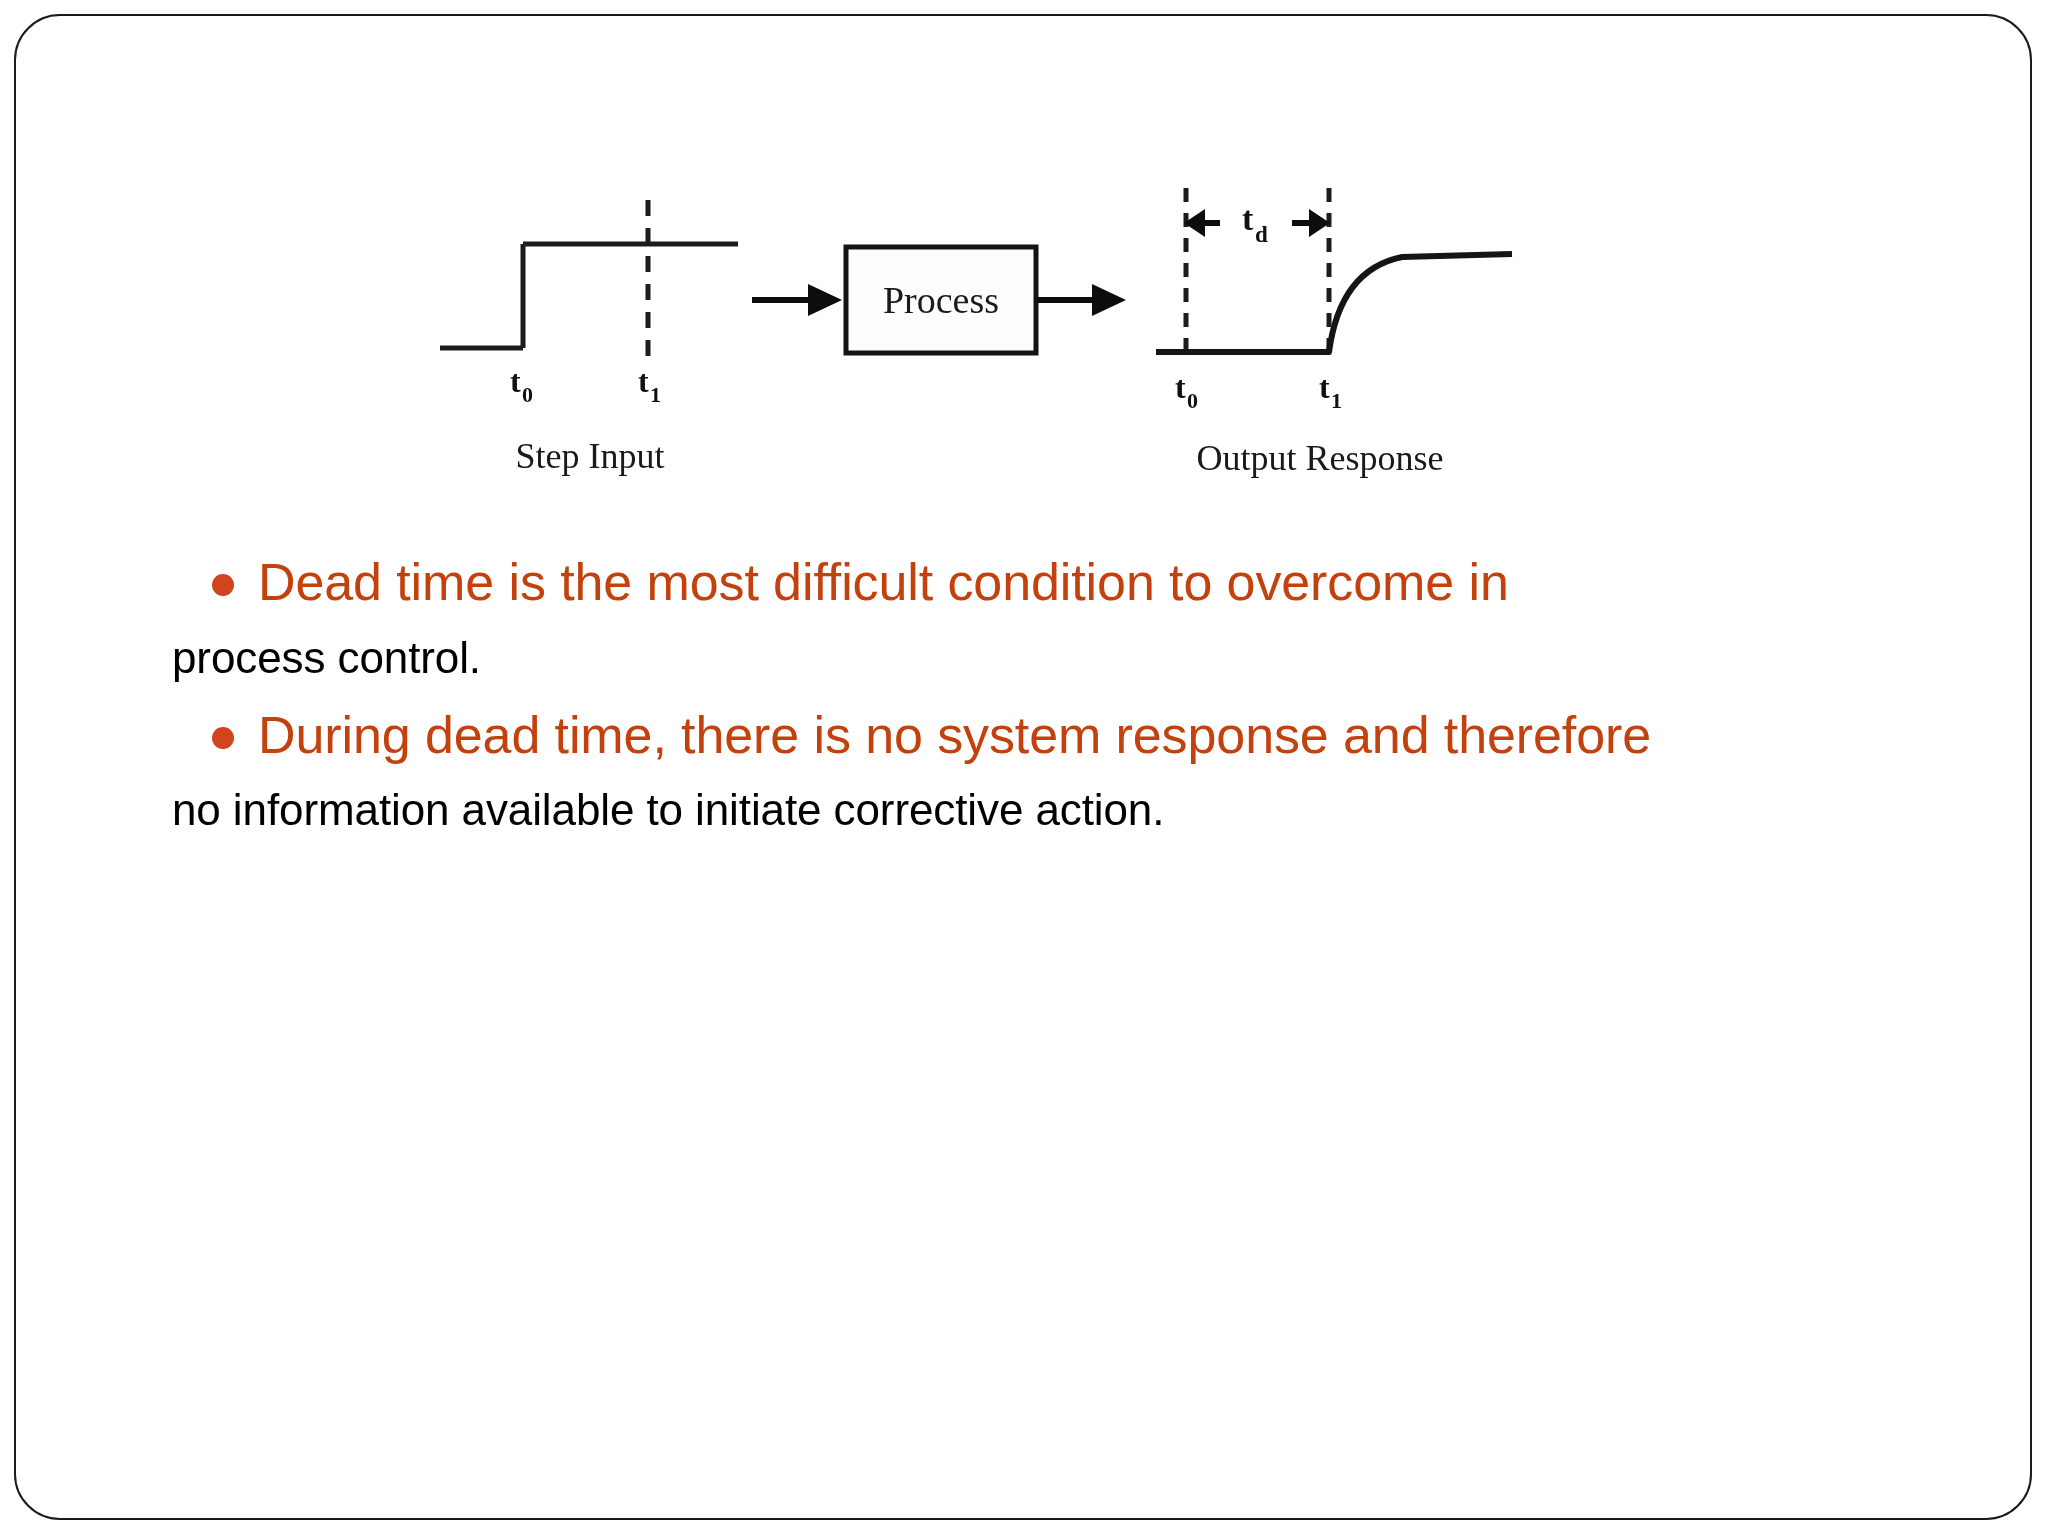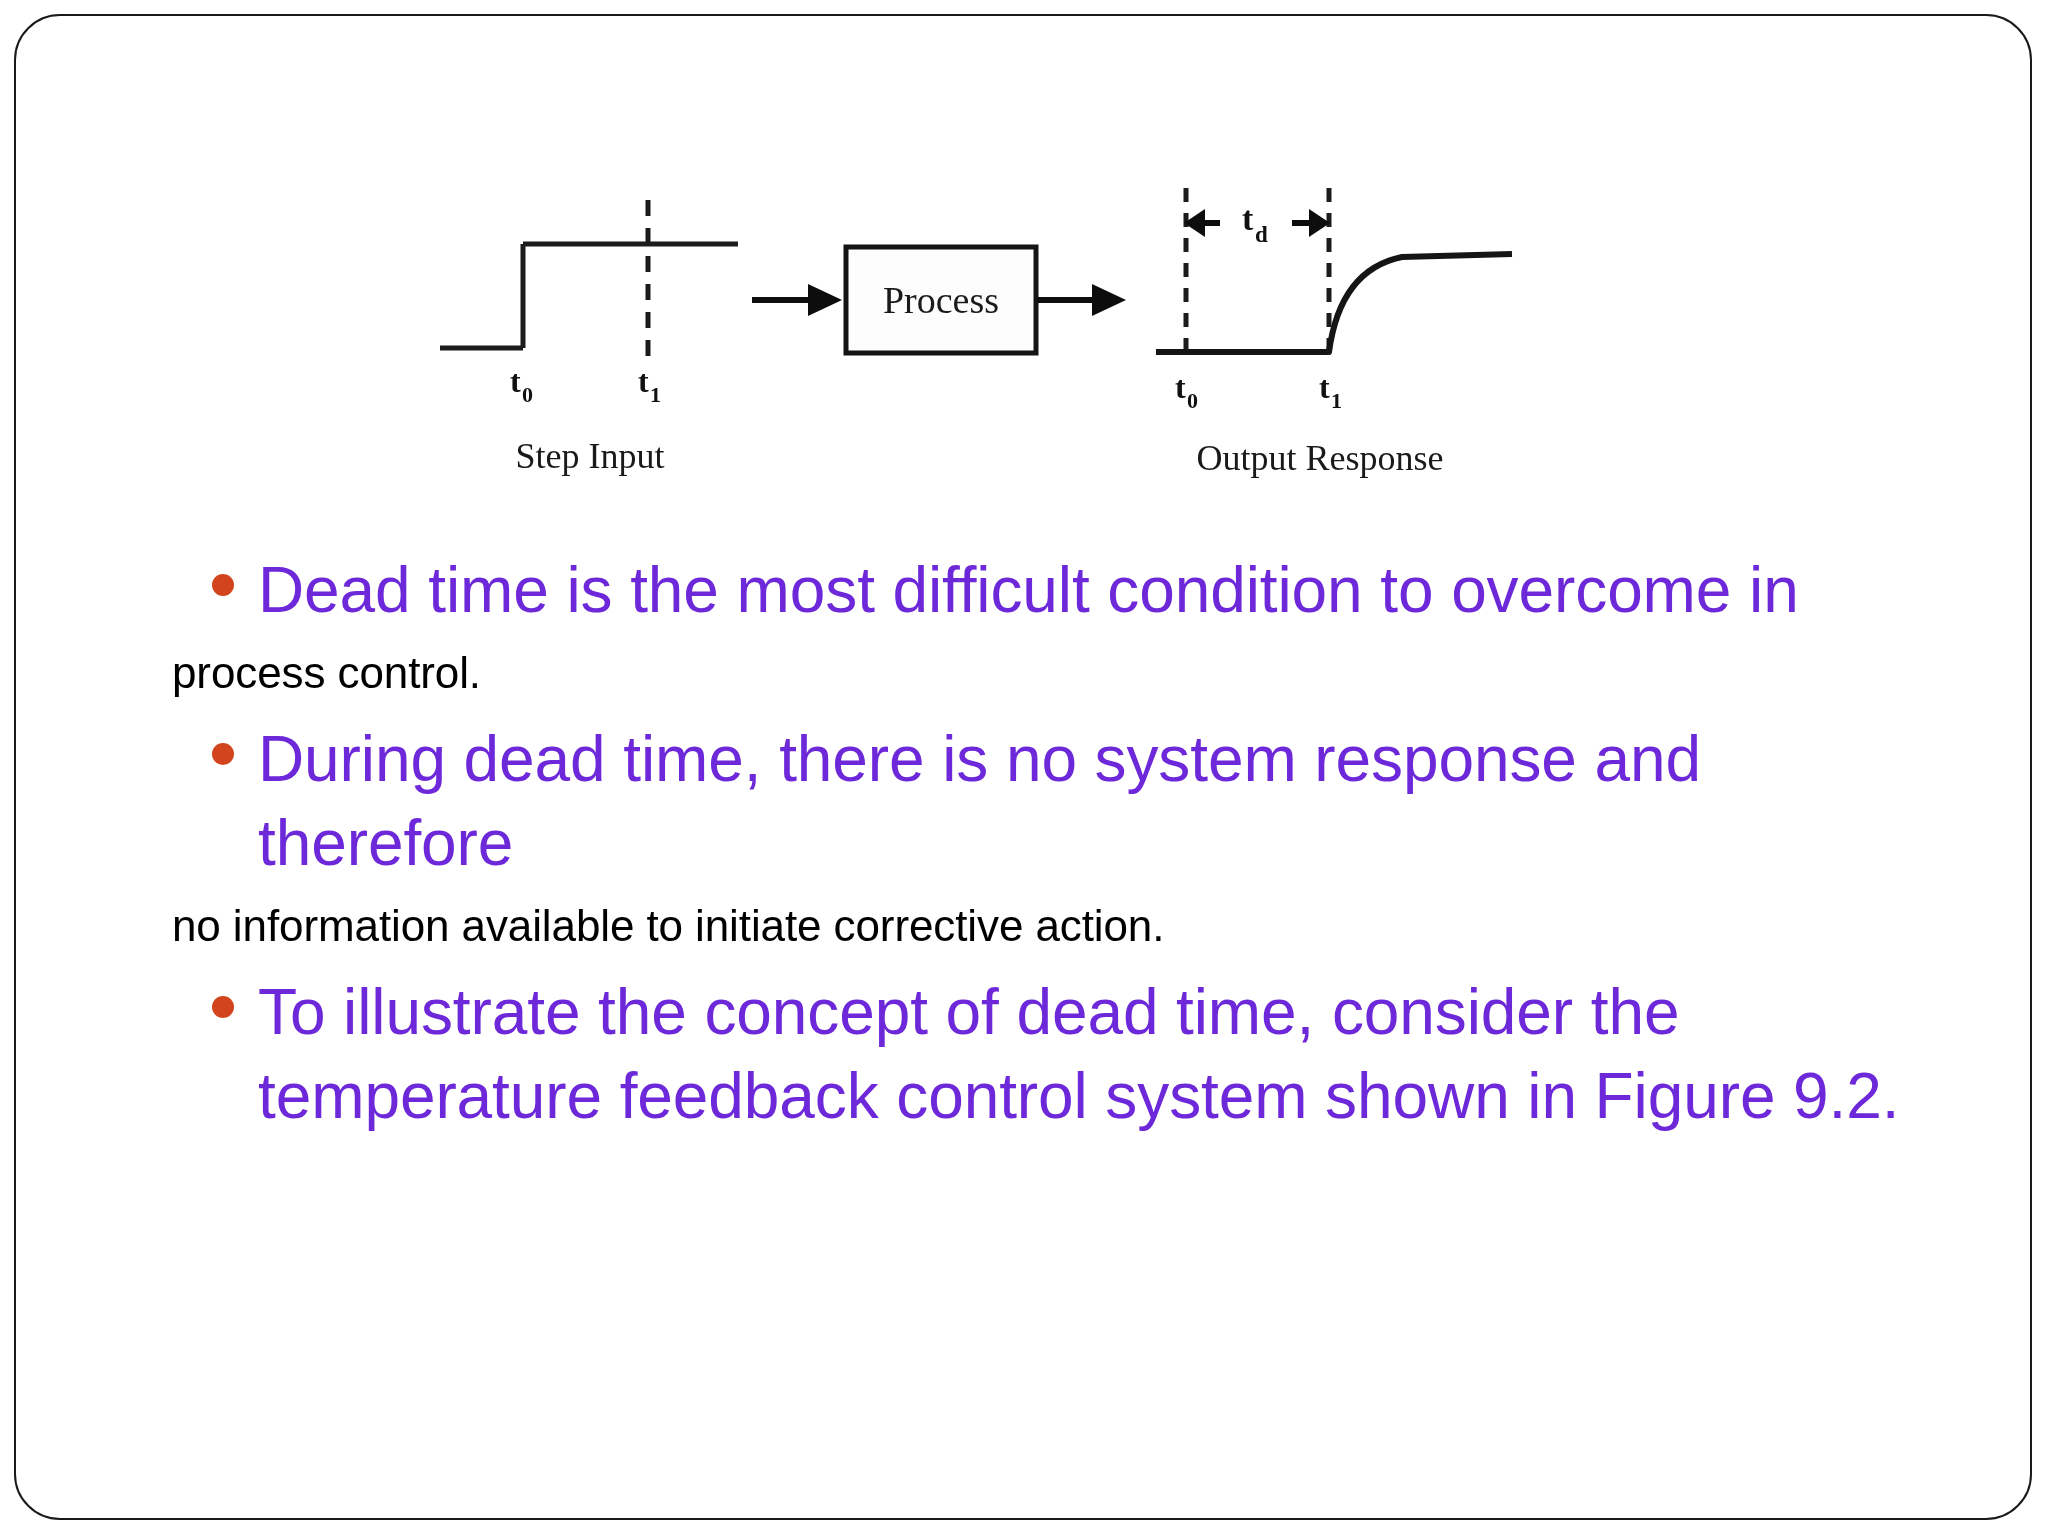--- a/index.html
+++ b/index.html
@@ -65,23 +65,23 @@
     flex: 0 0 auto;
     width: 22px;
     height: 22px;
     border-radius: 50%;
     background: #D1441E;
     margin-top: 26px;
     margin-right: 24px;
   }
   .bullet-text {
     flex: 1 1 auto;
-    font-size: 64px;
+    font-size: 52px;
     line-height: 1.32;
-    color: #6d28d9;
+    color: #c2410c;
     letter-spacing: -0.1px;
   }
   .plain-row {
     font-size: 44px;
     line-height: 1.32;
     color: #000000;
     margin: 12px 0 14px -40px;
     letter-spacing: -0.1px;
   }
 </style>
@@ -181,20 +181,16 @@
 
     <div class="plain-row">process control.</div>
 
     <div class="bullet-row">
       <span class="bullet-dot"></span>
       <span class="bullet-text">During dead time, there is no system response and therefore</span>
     </div>
 
     <div class="plain-row">no information available to initiate corrective action.</div>
 
-    <div class="bullet-row">
-      <span class="bullet-dot"></span>
-      <span class="bullet-text">To illustrate the concept of dead time, consider the temperature feedback control system shown in Figure 9.2.</span>
-    </div>
 
   </div>
 
 </div>
 
 </body></html>

